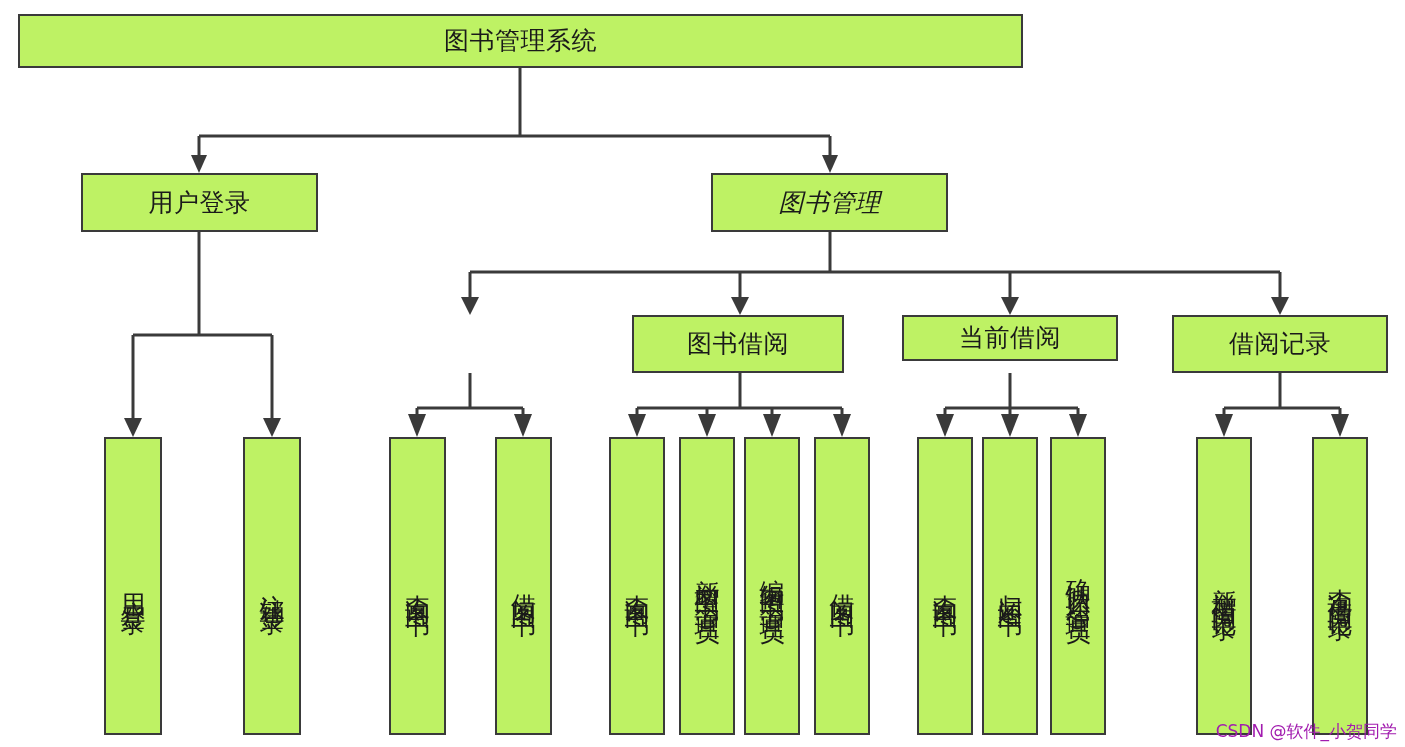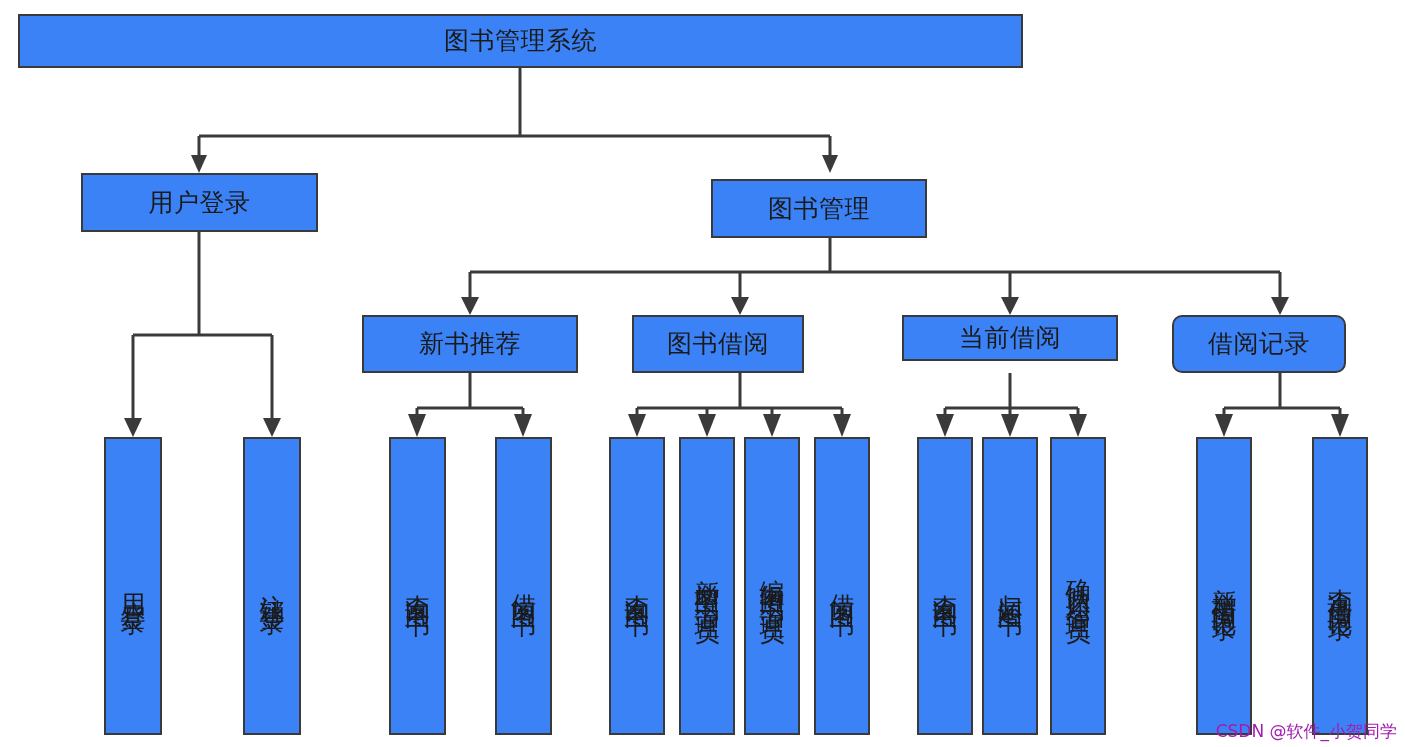--- a/index.html
+++ b/index.html
@@ -14,21 +14,21 @@
     position: relative;
     width: 1405px;
     height: 747px;
     background: #ffffff;
     overflow: hidden;
   }
   .node {
     position: absolute;
     box-sizing: border-box;
     border: 2px solid #3a3a3a;
-    background: #3b82f6;
+    background: #bef264;
     display: flex;
     align-items: center;
     justify-content: center;
     color: #1a1a1a;
   }
   .node-label {
     display: block;
     text-align: center;
     line-height: 1.18;
     letter-spacing: 0.5px;
@@ -146,34 +146,31 @@
     <polygon class="arrow-head" points="1331,414 1349,414 1340,437"></polygon>
   </svg>
 
   <div class="node h-node" style="left:18px; top:14px; width:1005px; height:54px;">
     <span class="node-label">图书管理系统</span>
   </div>
 
   <div class="node h-node" style="left:81px; top:173px; width:237px; height:59px;">
     <span class="node-label">用户登录</span>
   </div>
-  <div class="node h-node" style="left:711px; top:179px; width:216px; height:59px;">
+  <div class="node h-node" style="left:711px; top:173px; width:237px; height:59px;font-style:italic;">
     <span class="node-label">图书管理</span>
   </div>
 
-  <div class="node h-node" style="left:362px; top:315px; width:216px; height:58px;">
-    <span class="node-label">新书推荐</span>
-  </div>
-  <div class="node h-node" style="left:632px; top:315px; width:172px; height:58px;">
+  <div class="node h-node" style="left:632px; top:315px; width:212px; height:58px;">
     <span class="node-label">图书借阅</span>
   </div>
   <div class="node h-node" style="left:902px; top:315px; width:216px; height:46px;">
     <span class="node-label">当前借阅</span>
   </div>
-  <div class="node h-node" style="left:1172px; top:315px; width:174px; height:58px;border-radius:10px;">
+  <div class="node h-node" style="left:1172px; top:315px; width:216px; height:58px;">
     <span class="node-label">借阅记录</span>
   </div>
 
   <div class="node v-node" style="left:104px; top:437px; width:58px; height:298px;">
     <span class="node-label">用户登录</span>
   </div>
   <div class="node v-node" style="left:243px; top:437px; width:58px; height:298px;">
     <span class="node-label">注销登录</span>
   </div>
 

